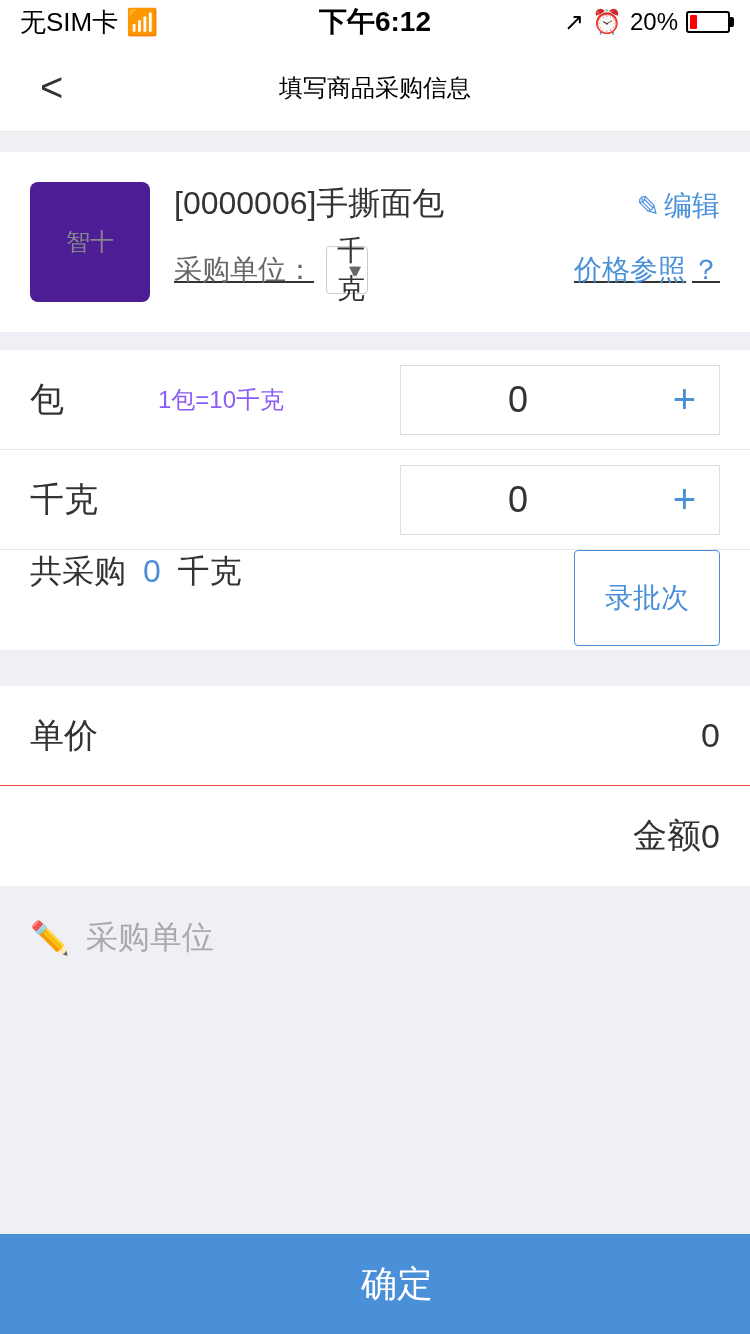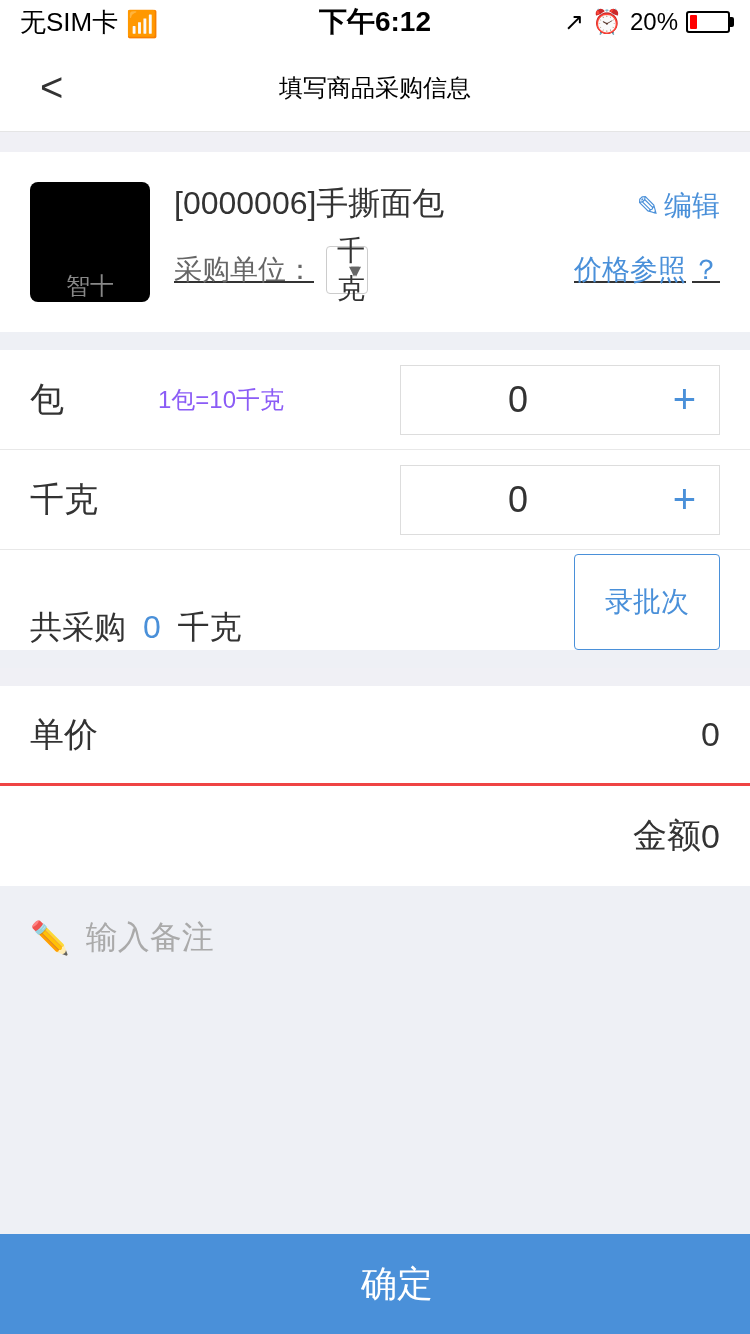--- a/index.html
+++ b/index.html
@@ -19,21 +19,21 @@
       background: #fff;
       display: flex;
       align-items: center;
       justify-content: space-between;
       padding: 0 20px;
       font-size: 26px;
       color: #000;
     }
     .status-left {
       display: flex;
-      align-items: flex-end;
+      align-items: center;
       gap: 8px;
       font-size: 26px;
     }
     .status-center {
       font-size: 28px;
       font-weight: 700;
       position: absolute;
       left: 50%;
       transform: translateX(-50%);
     }
@@ -101,24 +101,24 @@
       background: #fff;
       display: flex;
       align-items: flex-start;
       padding: 30px;
       gap: 24px;
       margin-top: 20px;
     }
     .product-img {
       width: 120px;
       height: 120px;
-      background: #000000;
+      background: #4c1d95;
       border-radius: 8px;
       display: flex;
-      align-items: flex-end;
+      align-items: center;
       justify-content: center;
       flex-shrink: 0;
       font-size: 24px;
       color: #888;
     }
     .product-info {
       flex: 1;
     }
     .product-name {
       font-size: 32px;
@@ -226,21 +226,21 @@
       cursor: pointer;
       border-left: none;
     }
 
     
     .total-row {
       background: #fff;
       padding: 0 30px;
       height: 100px;
       display: flex;
-      align-items: flex-end;
+      align-items: flex-start;
       justify-content: space-between;
     }
     .batch-btn {
       border: 1px solid #4a90d9;
       color: #4a90d9;
       background: #fff;
       padding: 28px 30px;
       font-size: 28px;
       border-radius: 4px;
       cursor: pointer;
@@ -249,21 +249,21 @@
     
     .price-section {
       background: #fff;
       margin-top: 18px;
     }
     .price-row {
       display: flex;
       align-items: center;
       padding: 0 30px;
       height: 100px;
-      border-bottom: 3px solid #ef4444;
+      border-bottom: 1px solid #ef4444;
       justify-content: space-between;
     }
     .price-row:last-child {
       border-bottom: none;
       justify-content: flex-end;
     }
     .price-row-label {
       font-size: 34px;
       color: #333;
     }
@@ -408,18 +408,18 @@
     <span class="price-row-value">0</span>
   </div>
   <div class="price-row">
     <span class="price-row-label">金额</span>
     <span class="price-row-value">0</span>
   </div>
 </div>
 
 <div class="remark-section">
   <span class="remark-icon">✏️</span>
-  <span class="remark-placeholder">输入备注</span>
+  <span class="remark-placeholder">采购单位</span>
 </div>
 
 <div class="bottom-area" style="height: 300px;"></div>
 
 <button class="confirm-btn">确定</button>
 
 </body></html>

